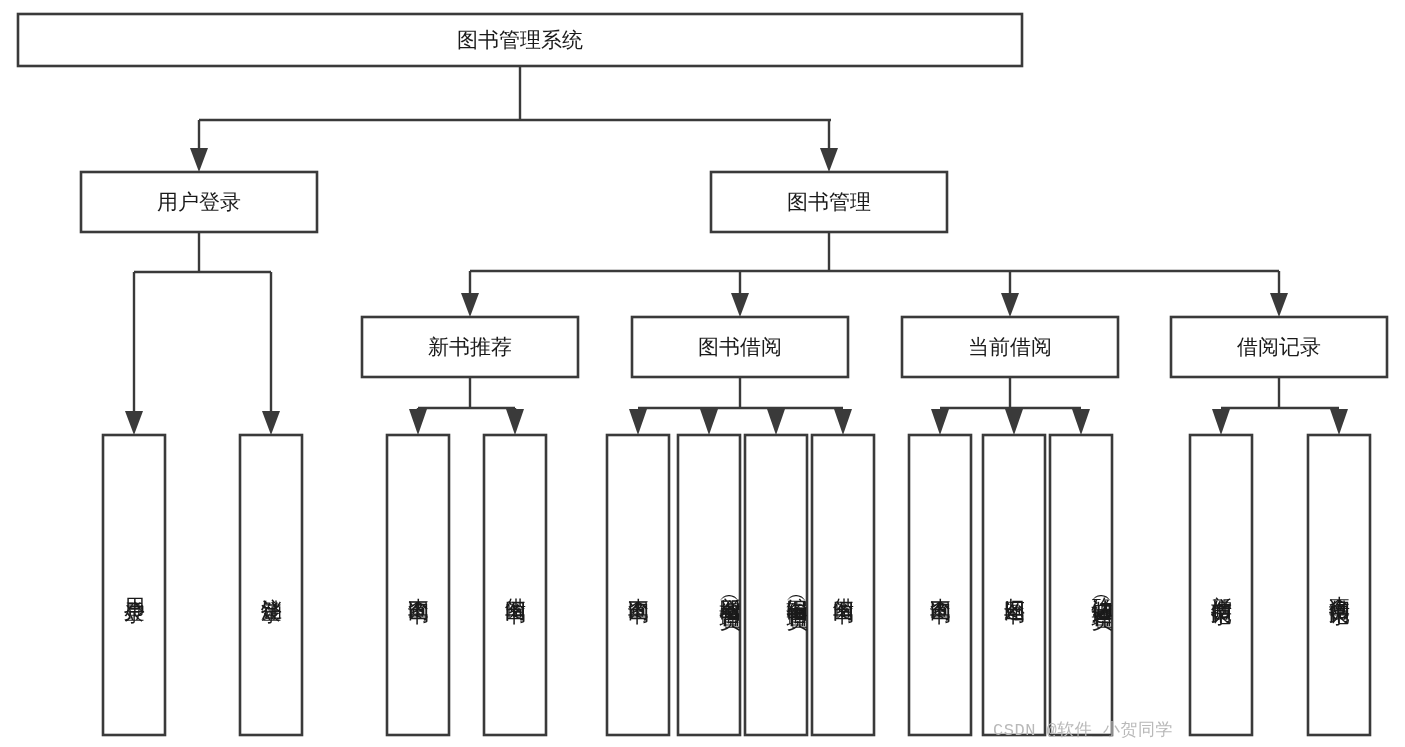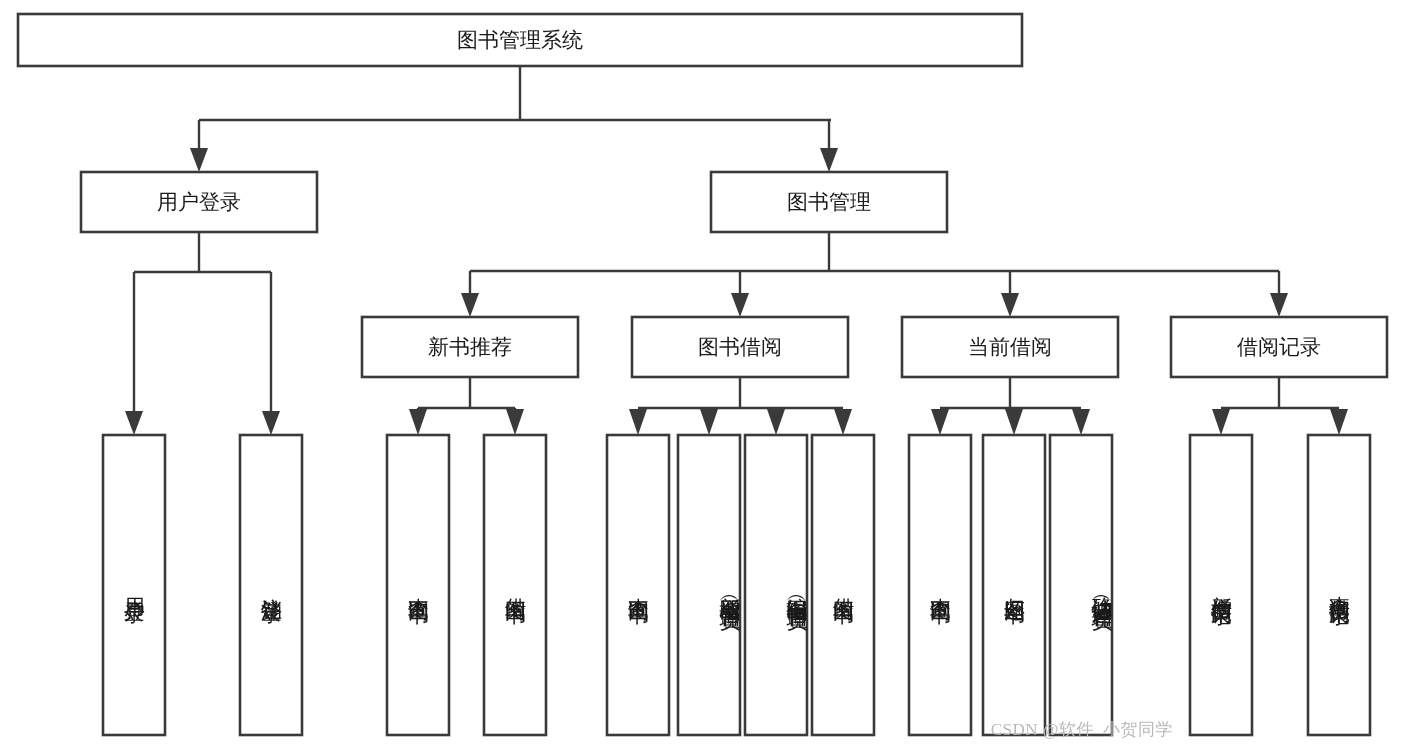--- a/index.html
+++ b/index.html
@@ -63,21 +63,21 @@
     white-space: nowrap;
     pointer-events: none;
   }
   .leaf-label.centered {
     align-items: center;
   }
   #watermark {
     position: absolute;
     right: 8px;
     bottom: 6px;
-    font-family: Liberation Serif, serif;
+    font-family: Liberation Mono, monospace;
     font-size: 17px;
     color: #b9b9b9;
     white-space: nowrap;
     letter-spacing: 0.5px;
   }
 </style>
 </head>
 <body>
 
 <div id="diagram-root">

